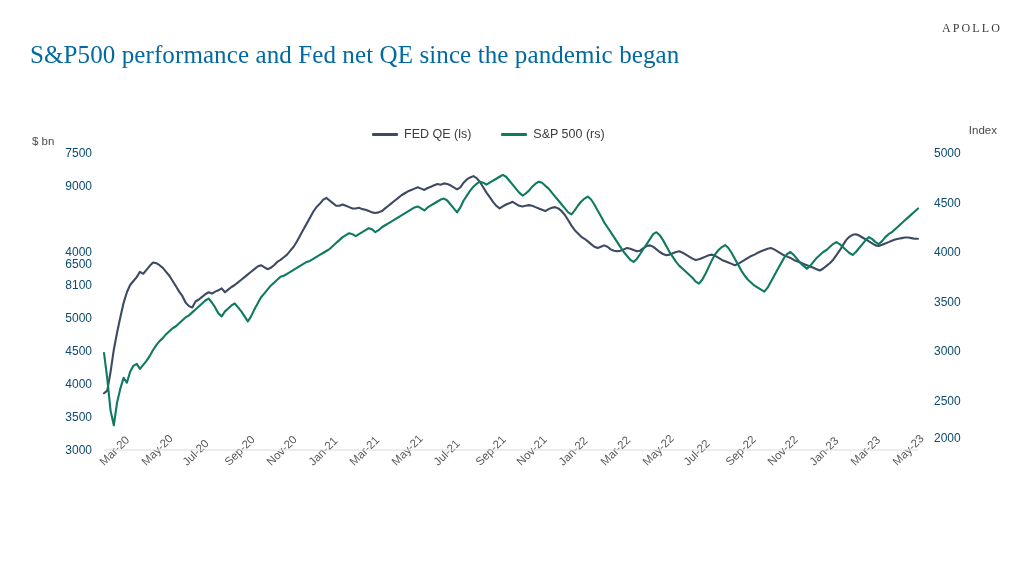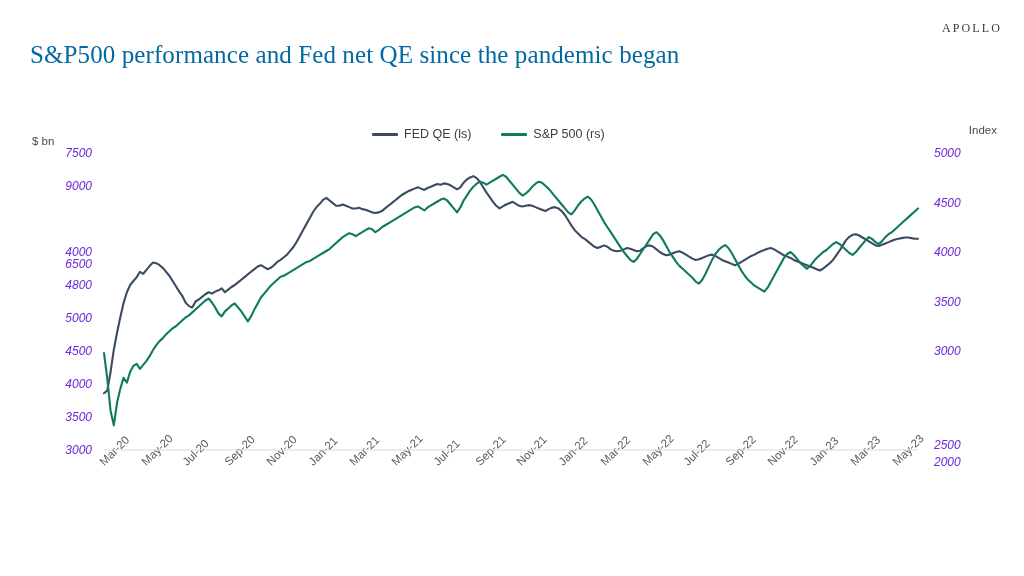--- a/index.html
+++ b/index.html
@@ -65,24 +65,23 @@
     color: #4a4a4a;
     white-space: nowrap;
     line-height: 1;
   }
   .axis-unit.left  { left: 32px;  top: 125px; margin-top: 11px; }
   .axis-unit.right { right: 27px; top: 125px; text-align: right; padding-left: 24px; }
 
   .tick-label {
     position: absolute;
     font-size: 12px;
-    color: #6d28d9;
-    line-height: 1;
-    white-space: nowrap;
-    font-style: italic;
+    color: #0c4a6e;
+    line-height: 1;
+    white-space: nowrap;
   }
   .tick-label.y-left  { right: 0; text-align: right; width: 44px; }
   .tick-label.y-right { left: 0;  text-align: left;  width: 44px; }
 
   .y-axis-left  { position: absolute; left: 48px;  top: 0; width: 44px; height: 576px; }
   .y-axis-right { position: absolute; left: 934px; top: 0; width: 50px; height: 576px; }
 
   .x-labels { position: absolute; left: 0; top: 0; width: 1024px; height: 576px; }
   .x-tick {
     position: absolute;
@@ -133,29 +132,29 @@
 
     <div class="axis-unit left">$ bn</div>
     <div class="axis-unit right">Index</div>
 
     <div class="y-axis-left" id="yAxisLeft">
         <div class="tick-label y-left" style="top: 444px;">3000</div>
         <div class="tick-label y-left" style="top: 411px;">3500</div>
         <div class="tick-label y-left" style="top: 378px;">4000</div>
         <div class="tick-label y-left" style="top: 345px;">4500</div>
         <div class="tick-label y-left" style="top: 312px;">5000</div>
-        <div class="tick-label y-left" style="top: 279px;">4800</div>
+        <div class="tick-label y-left" style="top: 279px;">8100</div>
         <div class="tick-label y-left" style="top: 246px;">4000</div>
         <div class="tick-label y-left" style="top: 213px; margin-top: 45px;">6500</div>
         <div class="tick-label y-left" style="top: 180px;">9000</div>
         <div class="tick-label y-left" style="top: 147px;">7500</div>
       </div>
     <div class="y-axis-right" id="yAxisRight">
-        <div class="tick-label y-right" style="top: 456px;">2000</div>
-        <div class="tick-label y-right" style="top: 394.5px; margin-top: 44px;">2500</div>
+        <div class="tick-label y-right" style="top: 432px;">2000</div>
+        <div class="tick-label y-right" style="top: 394.5px;">2500</div>
         <div class="tick-label y-right" style="top: 345px;">3000</div>
         <div class="tick-label y-right" style="top: 295.5px;">3500</div>
         <div class="tick-label y-right" style="top: 246px;">4000</div>
         <div class="tick-label y-right" style="top: 196.5px;">4500</div>
         <div class="tick-label y-right" style="top: 147px;">5000</div>
       </div>
 
     <div class="x-labels" id="xLabels">
         <div class="x-tick" style="left: 98px; top: 460px;">Mar-20</div>
         <div class="x-tick" style="left: 139.744px; top: 460px;">May-20</div>

